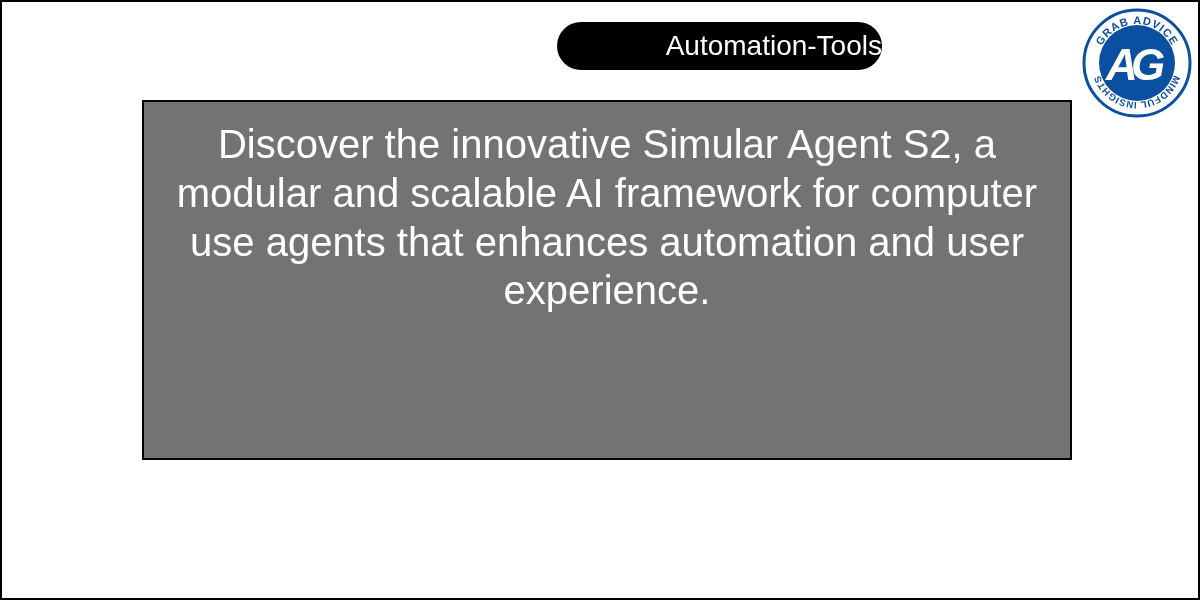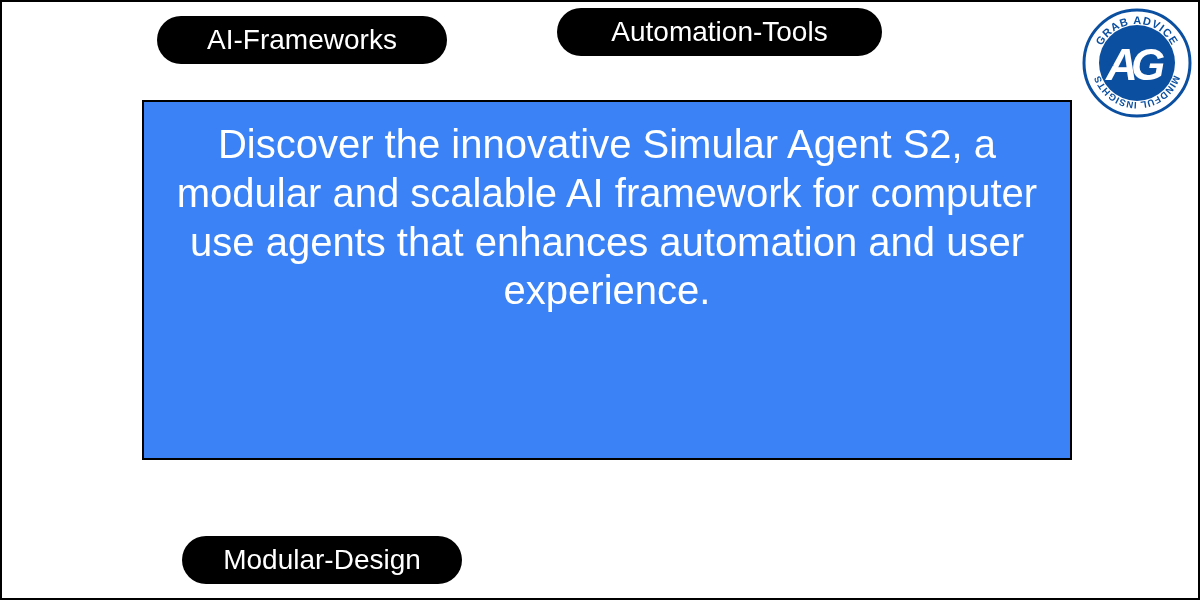--- a/index.html
+++ b/index.html
@@ -17,30 +17,30 @@
       height: 48px;
       background: #000000;
       color: #ffffff;
       border-radius: 24px;
       font-size: 28px;
       line-height: 48px;
       text-align: center;
       font-weight: 400;
     }
     .pill-top-left    { top: 14px;  left: 155px;  width: 290px; }
-    .pill-top-right   { top: 6px;  left: 555px;  width: 325px; }
+    .pill-top-right   { top: 20px;  left: 555px;  width: 325px; text-align: right; }
     .pill-bottom-left { bottom: 14px; left: 180px; width: 280px; }
     .pill-bottom-right{ bottom: 14px; left: 560px; width: 300px; }
     .hero {
       position: absolute;
       top: 98px;
       left: 140px;
       width: 930px;
       height: 360px;
-      background: #3b82f6;
+      background: #737373;
       border: 2px solid #000000;
       padding: 18px 24px 0 24px;
     }
     .hero-text {
       color: #ffffff;
       font-size: 40px;
       line-height: 1.22;
       text-align: center;
       font-weight: 400;
     }
@@ -50,35 +50,29 @@
       right: 6px;
       width: 110px;
       height: 110px;
     }
   </style>
 </head>
 <body>
 
 <div class="frame">
 
-  <div class="pill pill-top-left">
-    <span>AI-Frameworks</span>
-  </div>
 
   <div class="pill pill-top-right">
     <span>Automation-Tools</span>
   </div>
 
   <div class="hero">
     <div class="hero-text">Discover the innovative Simular Agent S2, a modular and scalable AI framework for computer use agents that enhances automation and user experience.</div>
   </div>
 
-  <div class="pill pill-bottom-left">
-    <span>Modular-Design</span>
-  </div>
 
 
   <div class="logo">
     <svg viewBox="0 0 110 110" width="110" height="110">
       <circle cx="55" cy="55" r="53" fill="#ffffff" stroke="#0b4fa0" stroke-width="3"></circle>
       <circle cx="55" cy="55" r="38" fill="#0b4fa0"></circle>
       <defs>
         <path id="topArc" d="M 16 55 A 39 39 0 0 1 94 55"></path>
         <path id="botArc" d="M 94 55 A 39 39 0 0 1 16 55"></path>
       </defs>

